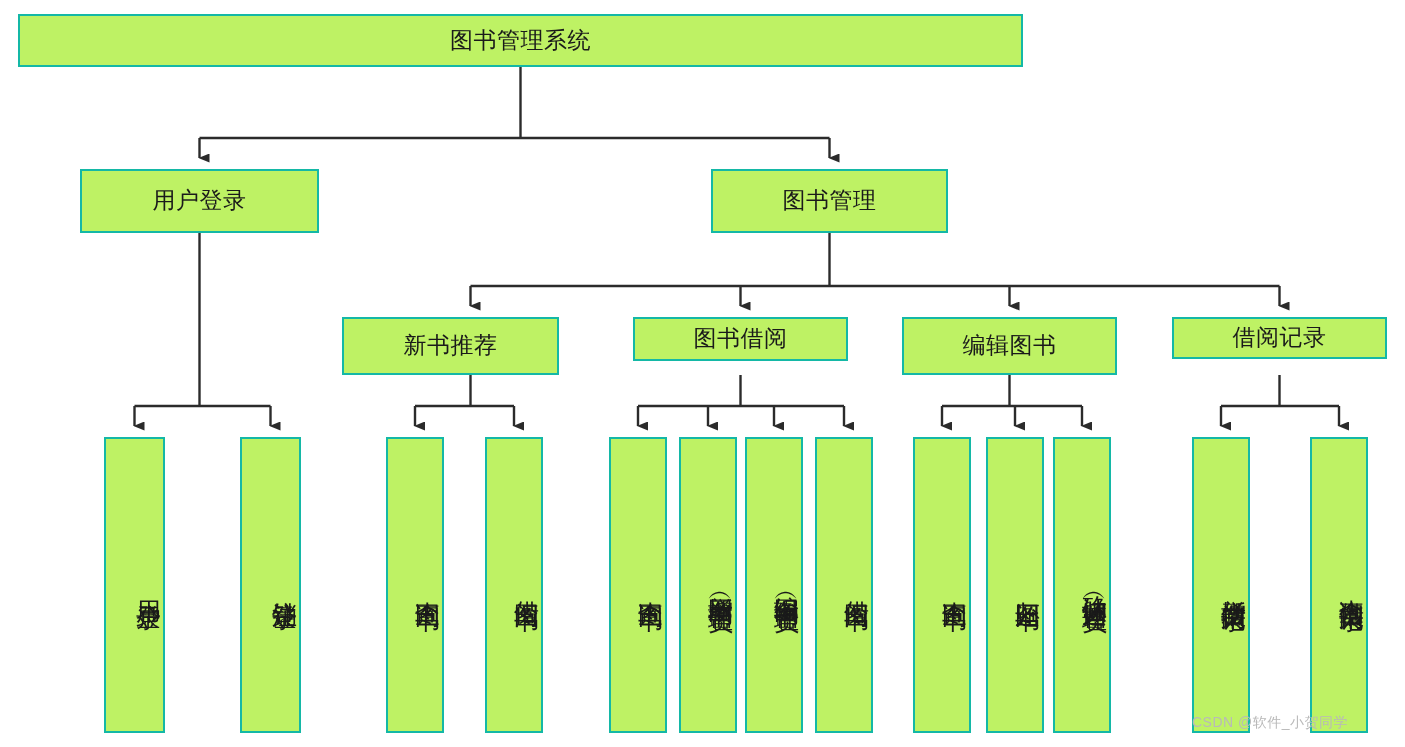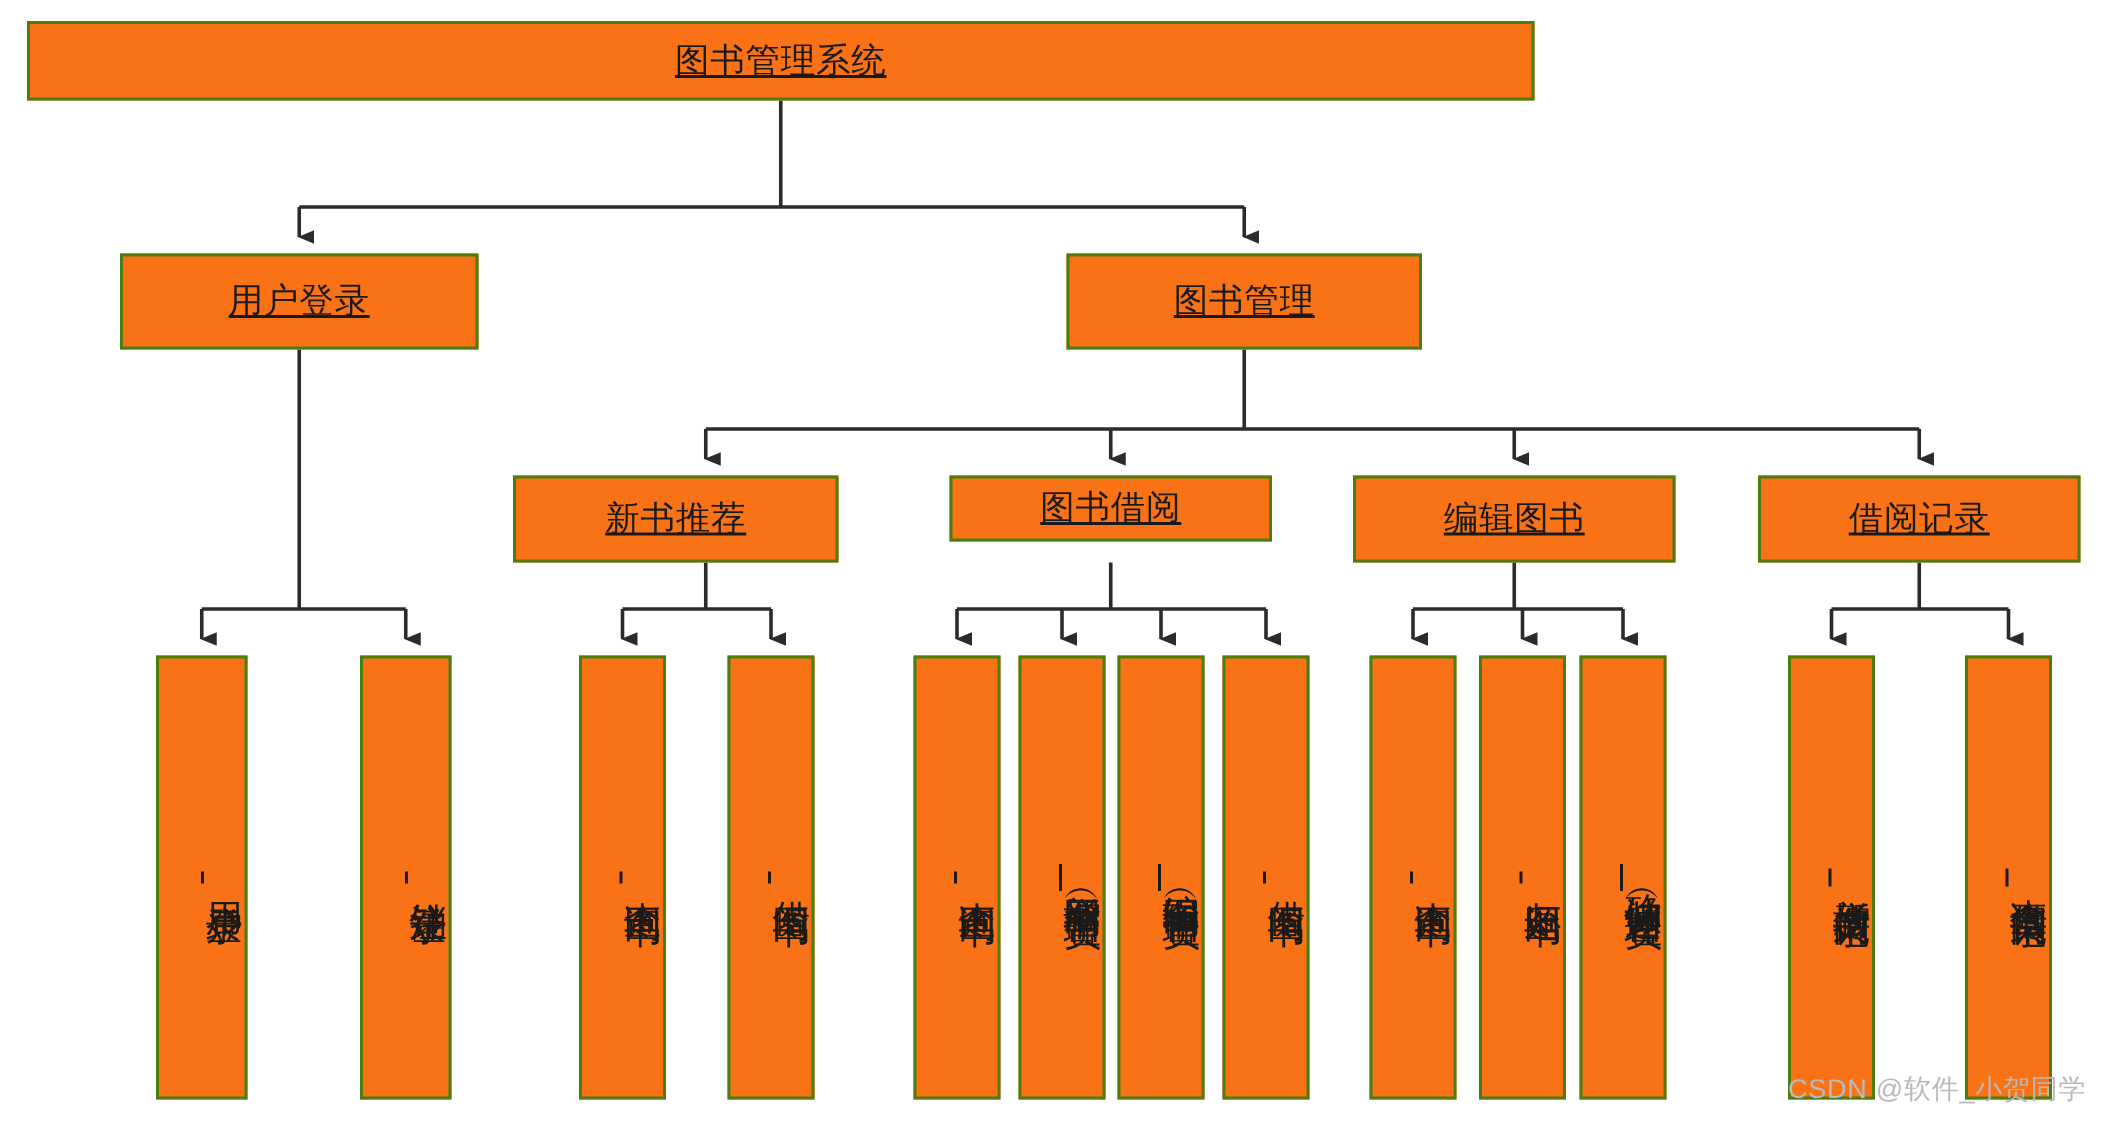--- a/index.html
+++ b/index.html
@@ -21,27 +21,26 @@
     position: absolute;
     left: 0;
     top: 0;
     width: 1405px;
     height: 747px;
     pointer-events: none;
   }
   .node {
     position: absolute;
     box-sizing: border-box;
-    background: #f97316;
-    border: 2px solid #4d7c0f;
+    background: #bef264;
+    border: 2px solid #14b8a6;
     display: flex;
     align-items: center;
     justify-content: center;
     color: #1a1a1a;
-    text-decoration: underline;
   }
   .node.horiz {
     font-size: 23px;
     letter-spacing: 0.5px;
     line-height: 1.1;
   }
   .node.vert {
     writing-mode: vertical-rl;
     text-orientation: upright;
     font-size: 25px;
@@ -51,21 +50,21 @@
     padding-bottom: 6px;
     align-items: flex-start;
     justify-content: center;
   }
   .node.vert > span {
     display: block;
   }
   .watermark {
     position: absolute;
     color: #b9b9b9;
-    font-size: 18px;
+    font-size: 14px;
     white-space: nowrap;
     letter-spacing: 0.5px;
   }
 </style>
 </head>
 <body>
 
 <div id="canvas">
   <svg id="edges">
     <defs>
@@ -122,21 +121,21 @@
       </div>
       <div class="node horiz" style="left: 342px; top: 317px; width: 217px; height: 58px;">
         <span>新书推荐</span>
       </div>
       <div class="node horiz" style="left: 633px; top: 317px; width: 215px; height: 44px;">
         <span>图书借阅</span>
       </div>
       <div class="node horiz" style="left: 902px; top: 317px; width: 215px; height: 58px;">
         <span>编辑图书</span>
       </div>
-      <div class="node horiz" style="left: 1172px; top: 317px; width: 215px; height: 58px;">
+      <div class="node horiz" style="left: 1172px; top: 317px; width: 215px; height: 42px;">
         <span>借阅记录</span>
       </div>
       <div class="node vert" style="left: 104px; top: 437px; width: 61px; height: 296px;">
         <span>用户登录</span>
       </div>
       <div class="node vert" style="left: 240px; top: 437px; width: 61px; height: 296px;">
         <span>注销登录</span>
       </div>
       <div class="node vert" style="left: 386px; top: 437px; width: 58px; height: 296px;">
         <span>查询图书</span>

